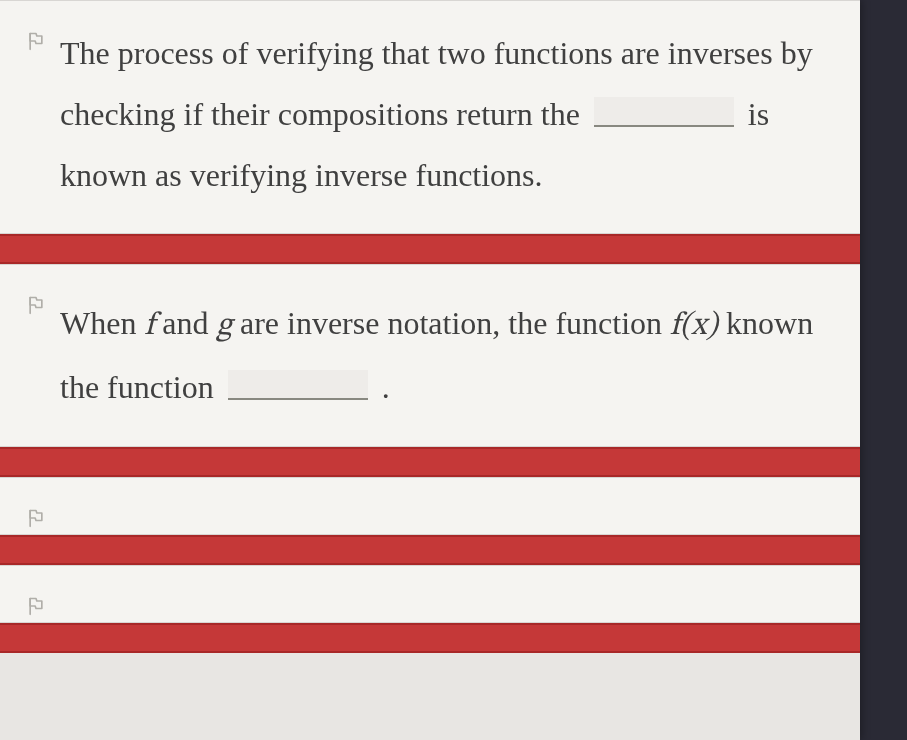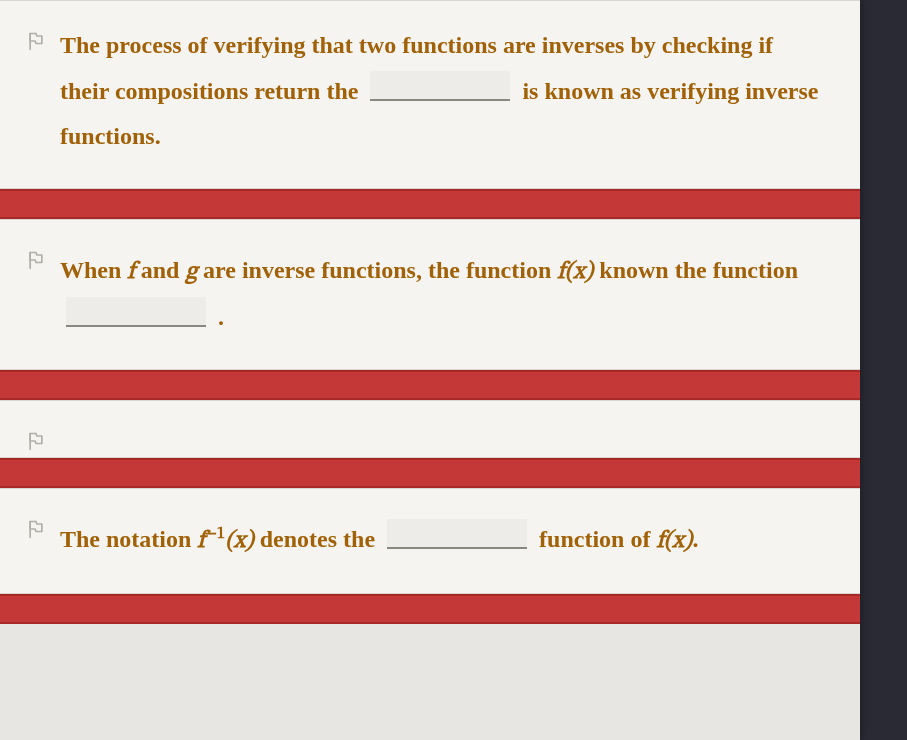--- a/index.html
+++ b/index.html
@@ -34,24 +34,24 @@
   }
   .flag-icon {
     position: absolute;
     left: 26px;
     top: 30px;
     width: 20px;
     height: 20px;
   }
   .flag-icon svg { width: 20px; height: 20px; display:block; }
   .text {
-    color: #a16207;
-    font-size: 24px;
+    color: #404040;
+    font-size: 32px;
     line-height: 1.9;
-    font-weight: 700;
+    font-weight: 400;
   }
   .math {
     font-family: "Cambria Math", "STIX Two Math", "Times New Roman", serif;
     font-style: italic;
   }
   .blank {
     display: inline-block;
     min-width: 150px;
     height: 30px;
     border-bottom: 2px solid #888880;
@@ -79,35 +79,34 @@
       <div class="text"><span>The process of verifying that two functions are inverses by checking if their compositions return the </span><span class="blank small"></span><span> is known as verifying inverse functions.</span></div>
     </div>
     <div class="separator"></div>
     <div class="card">
       <span class="flag-icon">
         <svg viewBox="0 0 24 24" fill="none" stroke="#b0aea9" stroke-width="2" stroke-linejoin="round" stroke-linecap="round">
           <path d="M5 3 L12 3 L13 6 L19 6 L19 15 L12 15 L11 12 L5 12 Z"></path>
           <line x1="5" y1="3" x2="5" y2="22"></line>
         </svg>
       </span>
-      <div class="text"><span>When </span><span class="math">f</span><span> and </span><span class="math">g</span><span> are inverse functions, the function </span><span class="math">f(x)</span><span> known the function </span><span class="blank small"></span><span> .</span></div>
+      <div class="text"><span>When </span><span class="math">f</span><span> and </span><span class="math">g</span><span> are inverse notation, the function </span><span class="math">f(x)</span><span> known the function </span><span class="blank small"></span><span> .</span></div>
     </div>
     <div class="separator"></div>
     <div class="card">
       <span class="flag-icon">
         <svg viewBox="0 0 24 24" fill="none" stroke="#b0aea9" stroke-width="2" stroke-linejoin="round" stroke-linecap="round">
           <path d="M5 3 L12 3 L13 6 L19 6 L19 15 L12 15 L11 12 L5 12 Z"></path>
           <line x1="5" y1="3" x2="5" y2="22"></line>
         </svg>
       </span>
     </div>
     <div class="separator"></div>
     <div class="card">
       <span class="flag-icon">
         <svg viewBox="0 0 24 24" fill="none" stroke="#b0aea9" stroke-width="2" stroke-linejoin="round" stroke-linecap="round">
           <path d="M5 3 L12 3 L13 6 L19 6 L19 15 L12 15 L11 12 L5 12 Z"></path>
           <line x1="5" y1="3" x2="5" y2="22"></line>
         </svg>
       </span>
-      <div class="text"><span>The notation </span><span class="math">f<span class="sup">−1</span>(x)</span><span> denotes the </span><span class="blank small"></span><span> function of </span><span class="math">f(x)</span><span>.</span></div>
     </div>
     <div class="separator"></div>
   </div>
 
 </body></html>

